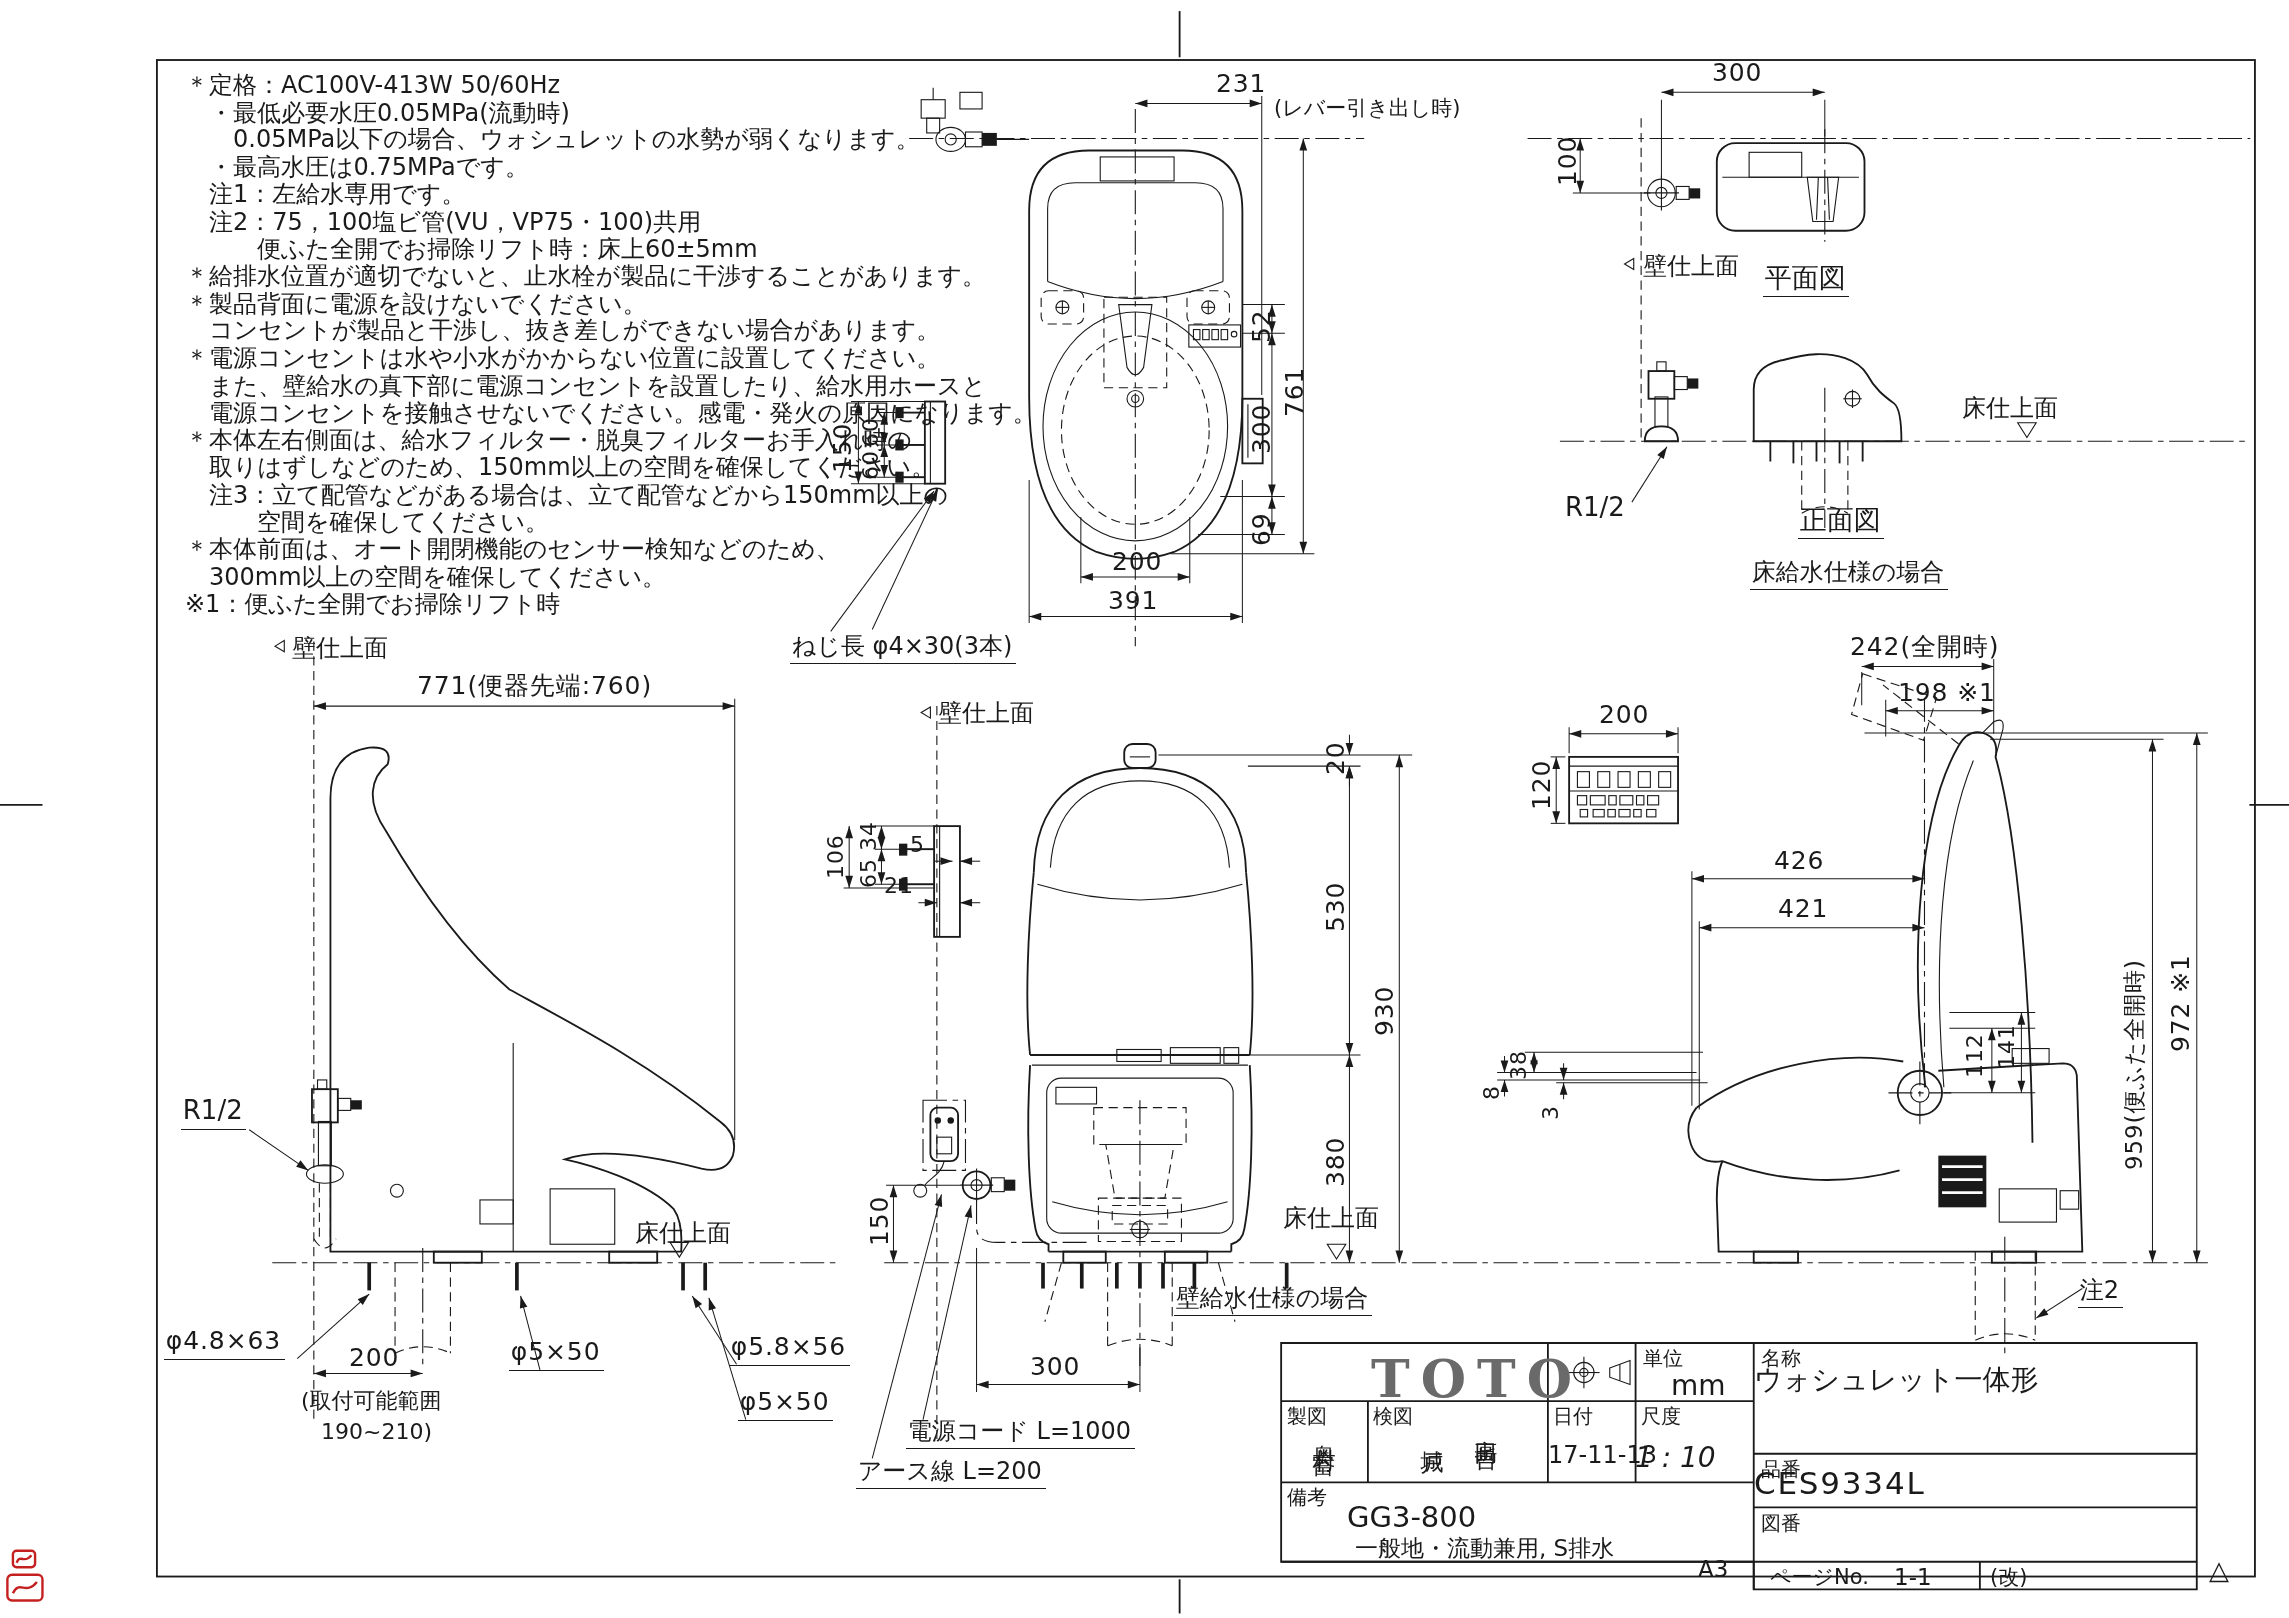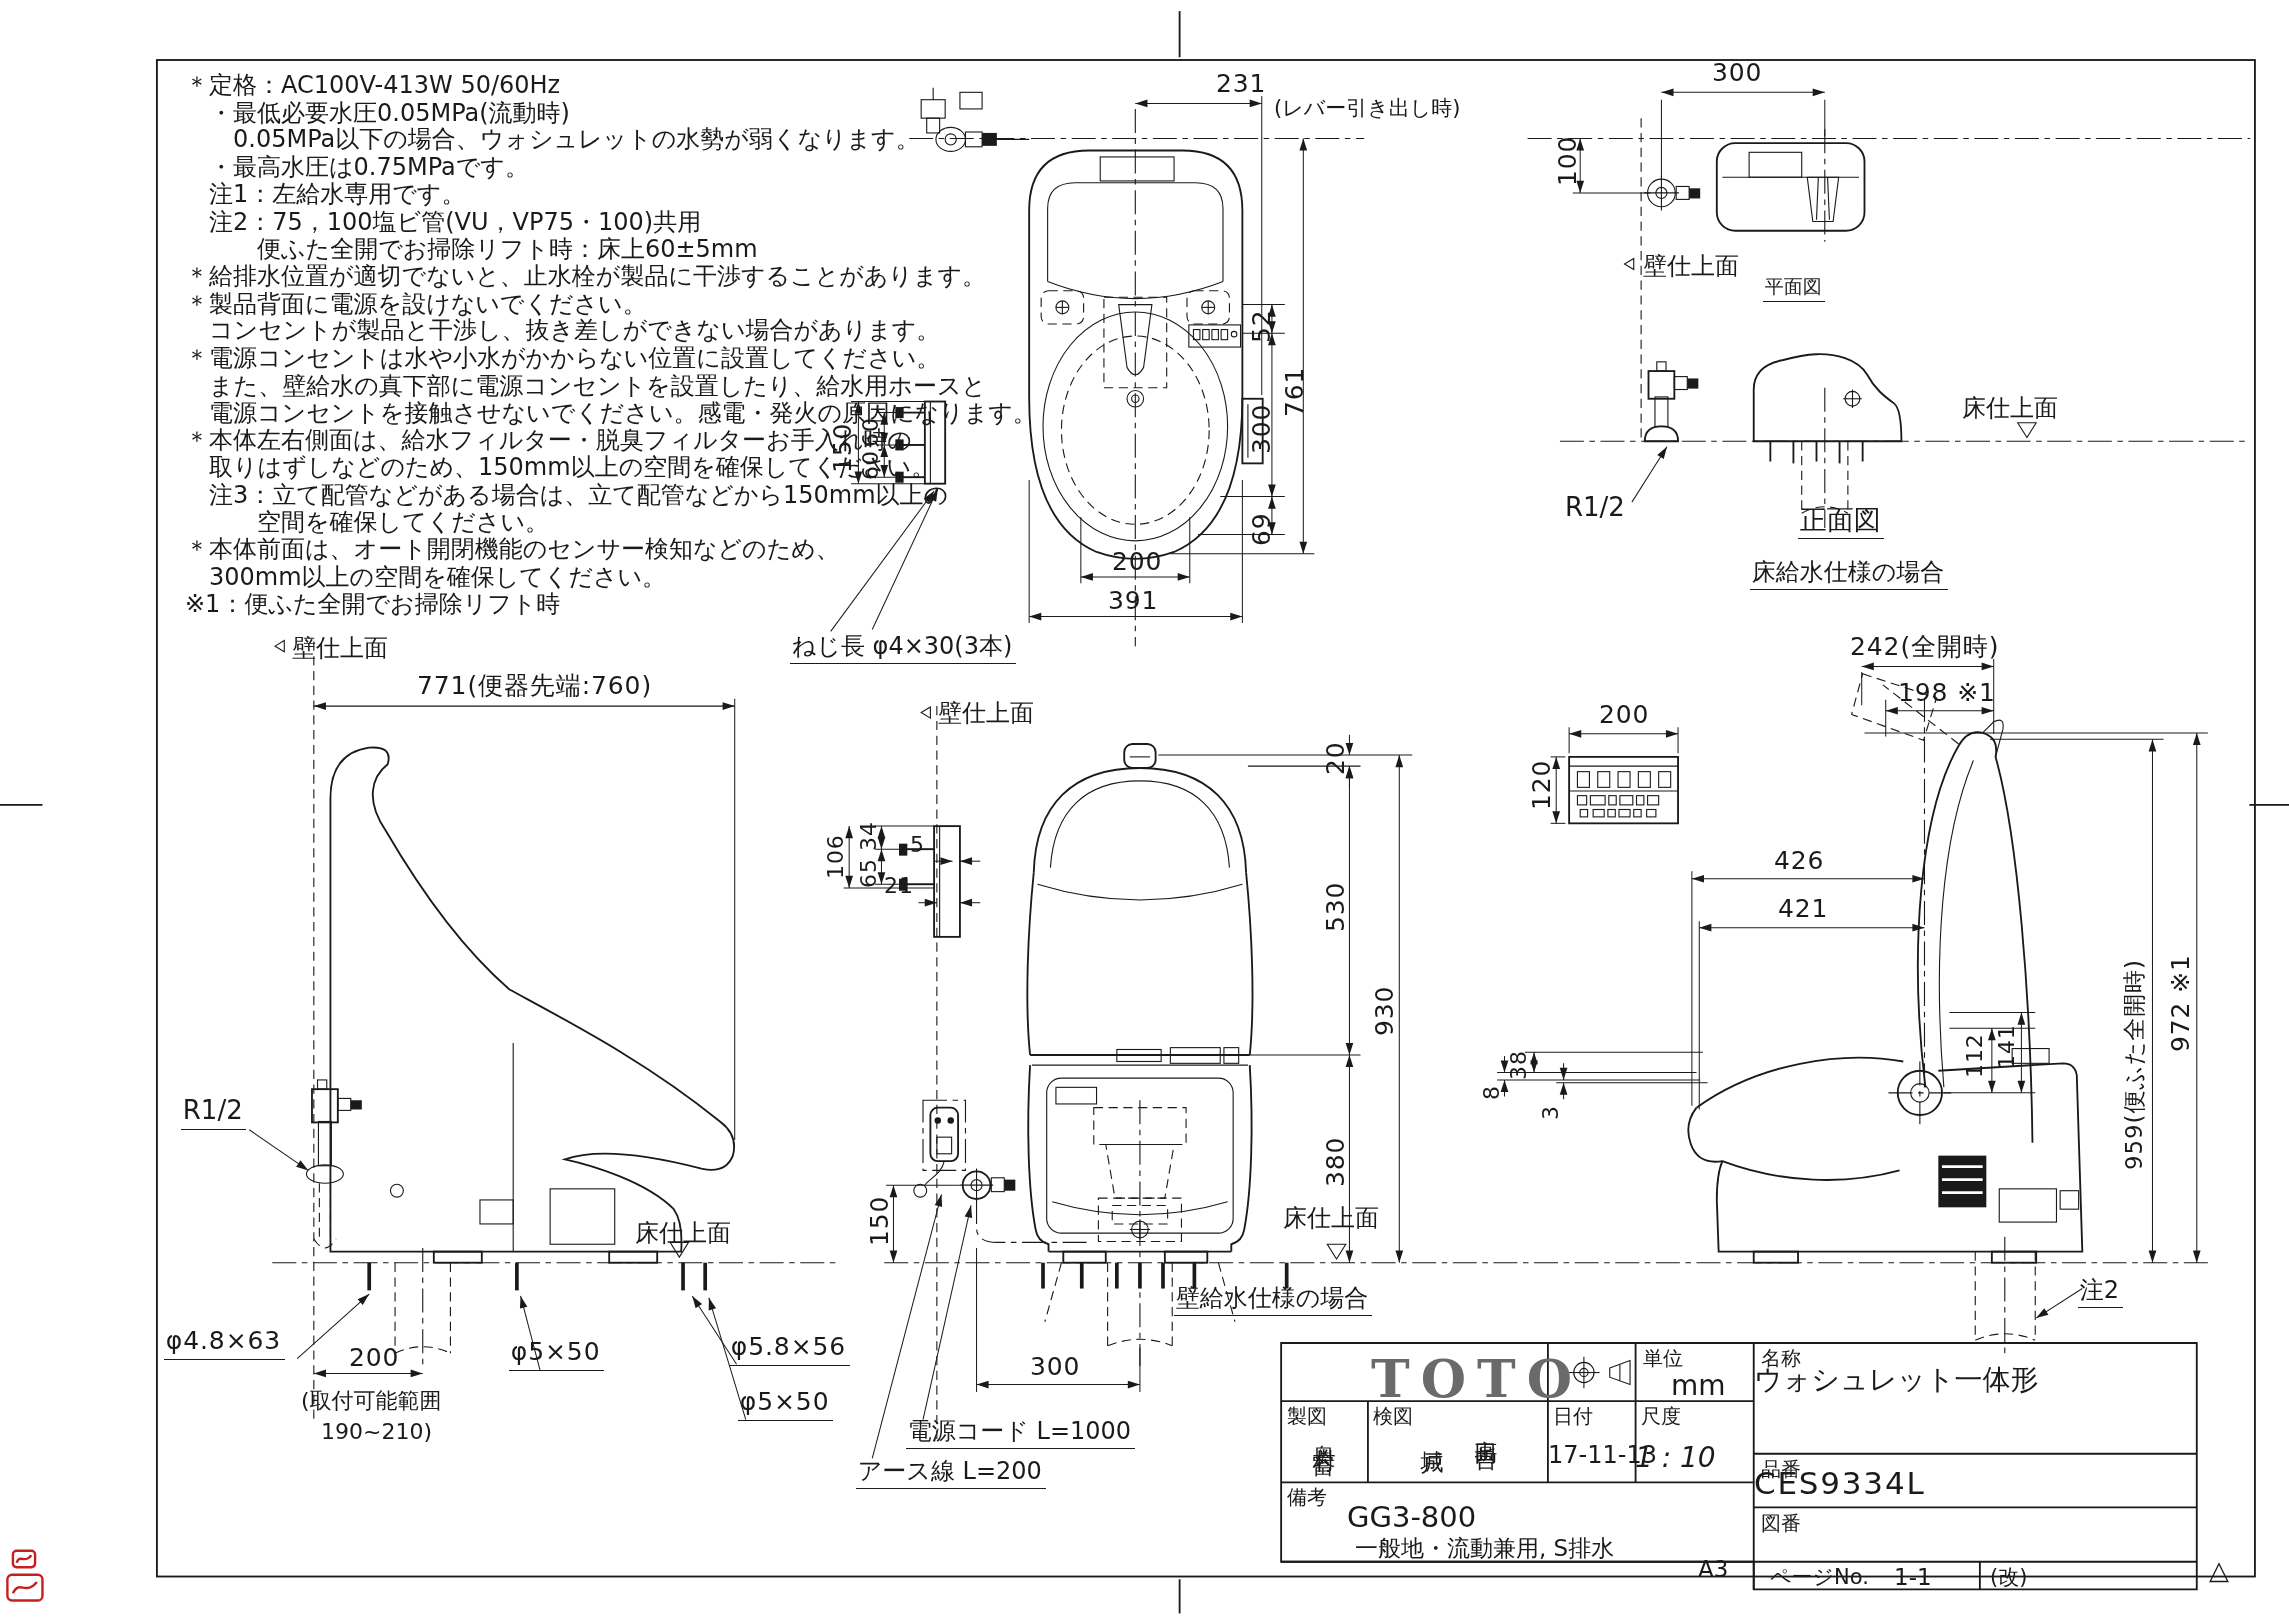--- a/index.html
+++ b/index.html
@@ -471,21 +471,21 @@
 <div class="lbl n" style="left:1112px;top:548px;">200</div>
 <div class="lbl n" style="left:1108px;top:587px;">391</div>
 <div class="lbl n rot" style="left:829px;top:473px;">150</div>
 <div class="lbl n rot" style="left:858px;top:447px;font-size:22px;">60</div>
 <div class="lbl n rot" style="left:858px;top:480px;font-size:22px;">60</div>
 <div class="lbl ul" style="left:790px;top:633px;">ねじ長 φ4×30(3本)</div>
 
 <div class="lbl n" style="left:1712px;top:59px;">300</div>
 <div class="lbl n rot" style="left:1554px;top:186px;">100</div>
 <div class="lbl" style="left:1643px;top:253px;">壁仕上面</div>
-<div class="lbl ul" style="left:1763px;top:276px;font-size:19px;">平面図</div>
+<div class="lbl ul" style="left:1763px;top:262px;font-size:27px;">平面図</div>
 <div class="lbl" style="left:1565px;top:493px;font-size:26px;">R1/2</div>
 <div class="lbl" style="left:1962px;top:395px;">床仕上面</div>
 <div class="lbl ul" style="left:1798px;top:504px;font-size:27px;">正面図</div>
 <div class="lbl ul" style="left:1750px;top:559px;">床給水仕様の場合</div>
 
 <div class="lbl" style="left:292px;top:635px;">壁仕上面</div>
 <div class="lbl n" style="left:417px;top:672px;">771(便器先端:760)</div>
 <div class="lbl ul" style="left:181px;top:1096px;font-size:26px;">R1/2</div>
 <div class="lbl" style="left:635px;top:1220px;">床仕上面</div>
 <div class="lbl ul n" style="left:164px;top:1327px;">φ4.8×63</div>

